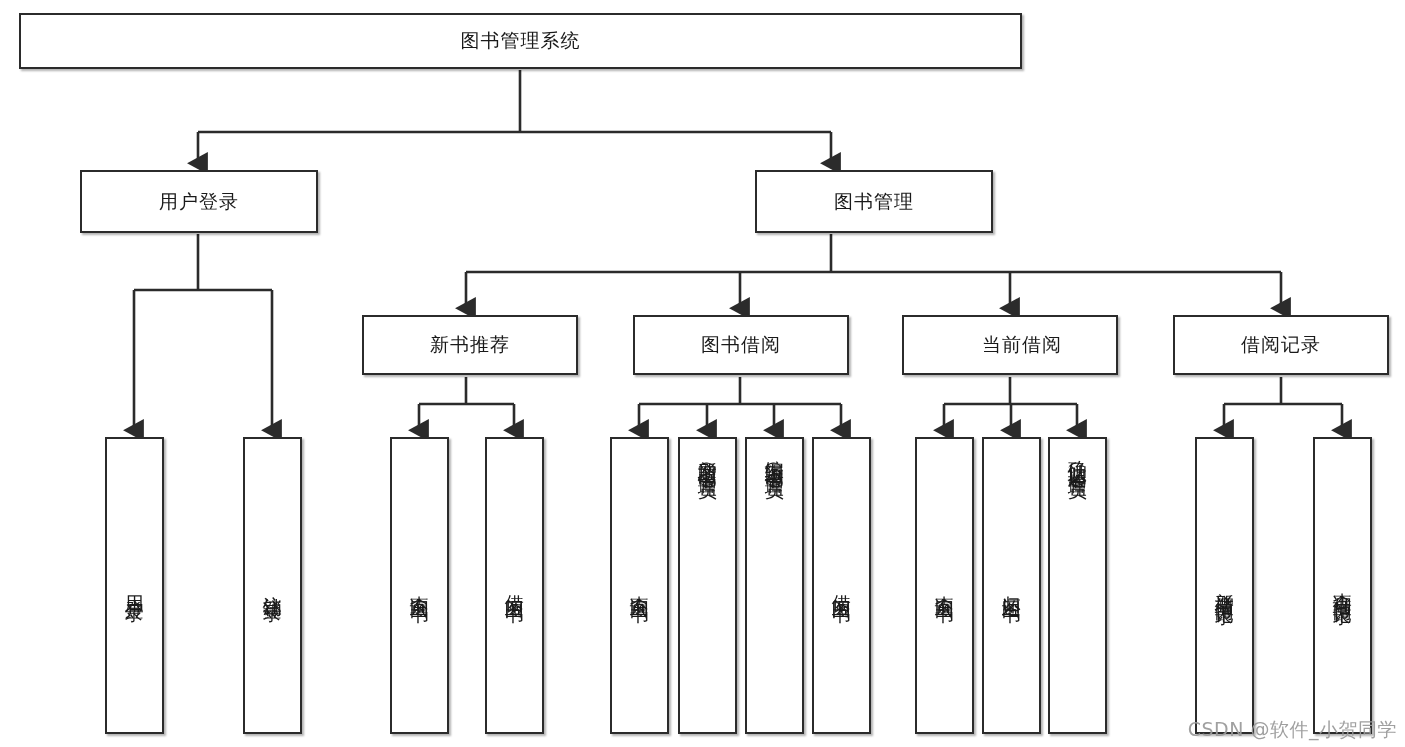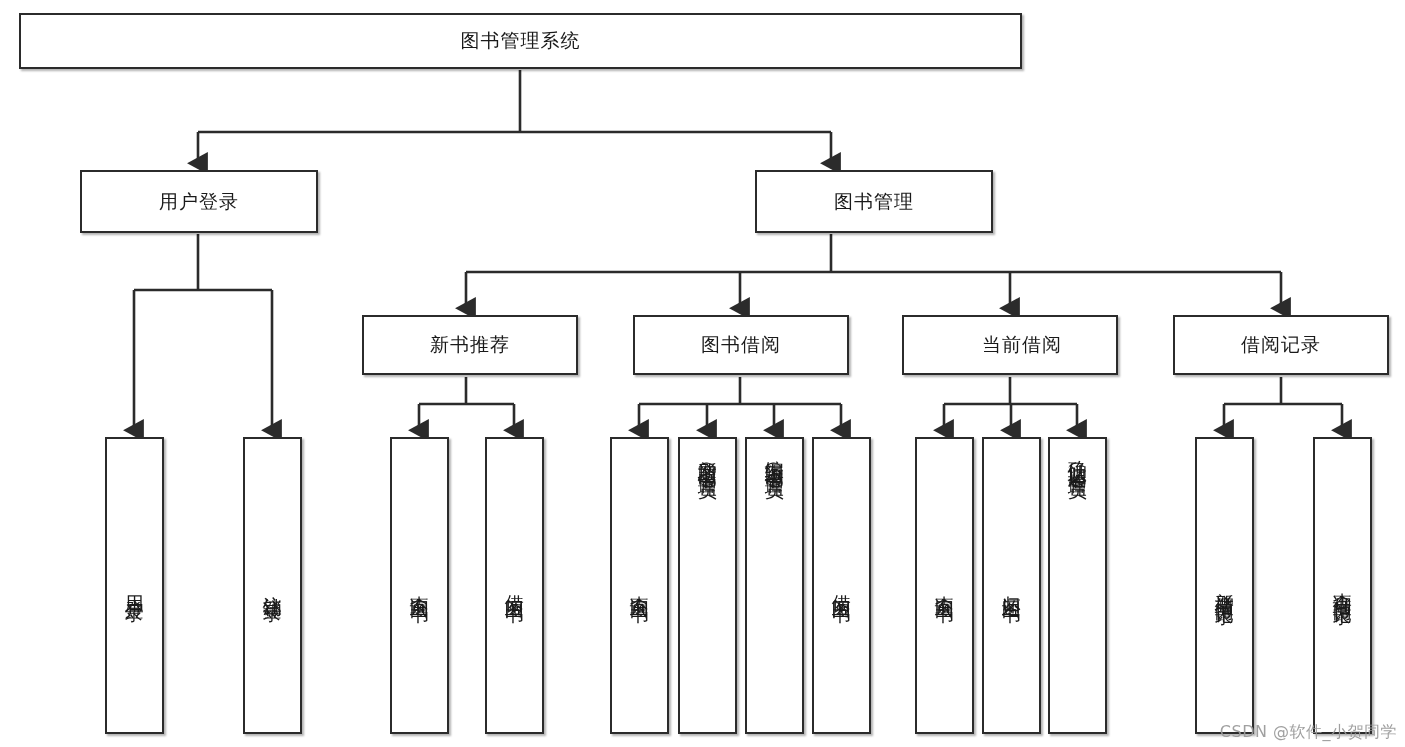--- a/index.html
+++ b/index.html
@@ -64,21 +64,21 @@
   }
   .node.vertical.center-text {
     align-items: center;
     padding-top: 0;
   }
   #watermark {
     position: absolute;
     right: 8px;
     bottom: 4px;
     z-index: 5;
-    font-size: 16px;
+    font-size: 19px;
     color: #9b9b9b;
     opacity: 0.95;
     white-space: nowrap;
     letter-spacing: 0.5px;
     pointer-events: none;
   }
 </style>
 </head>
 <body>
 

